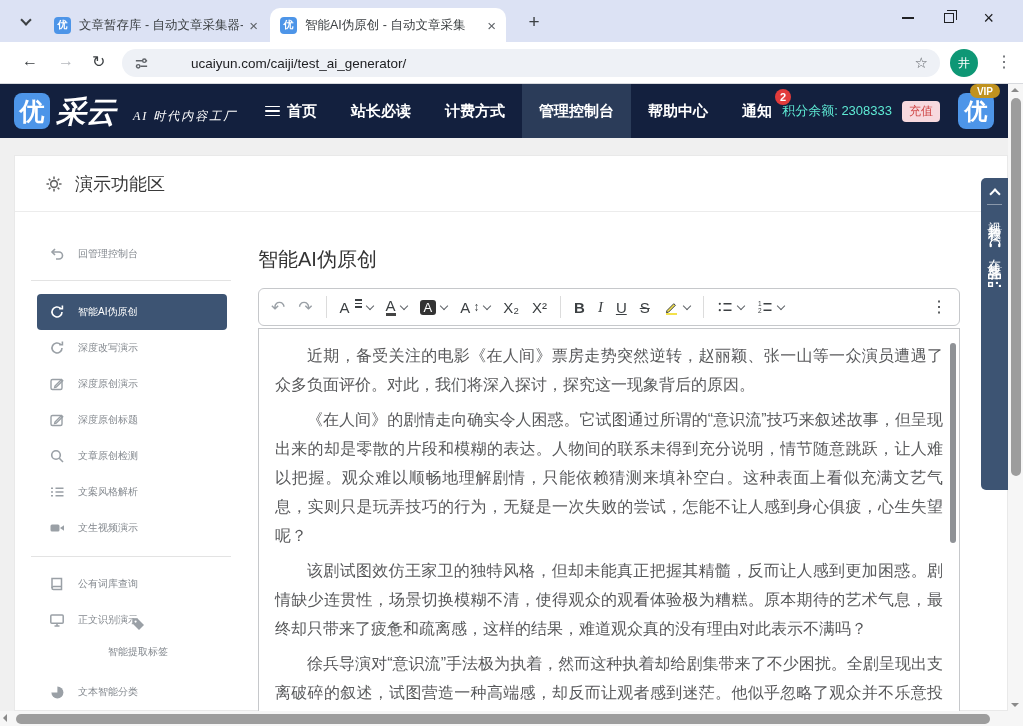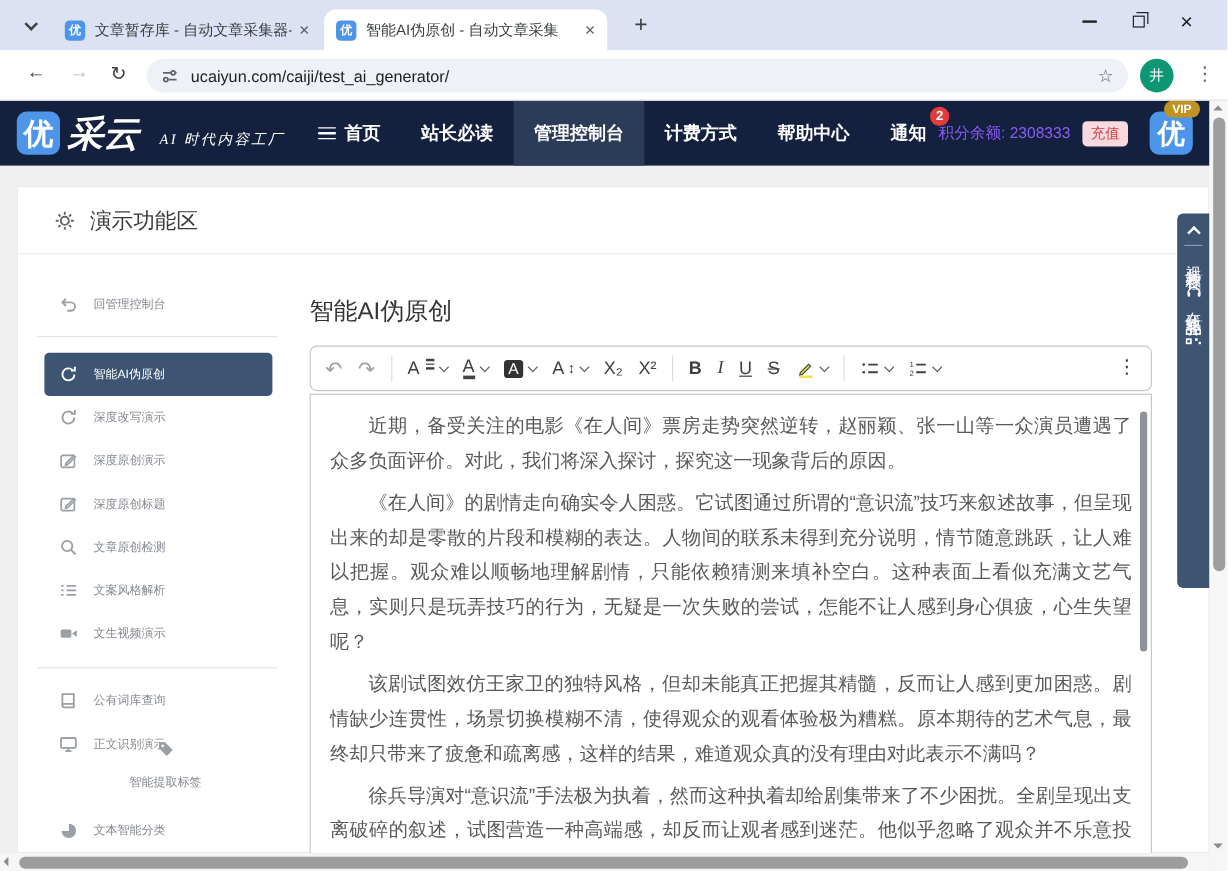--- a/index.html
+++ b/index.html
@@ -18,41 +18,41 @@
   .tab-close { flex:none; font-size:15px; color:#5f6368; margin-left:6px; cursor:pointer; line-height:1; }
   .newtab { position:absolute; left:521px; top:9px; width:26px; height:26px; font-size:19px; color:#3c4043; display:flex; align-items:center; justify-content:center; cursor:pointer; }
   .win-controls { position:absolute; right:0; top:0; width:150px; height:36px; display:flex; align-items:center; justify-content:space-around; padding:0 14px; }
   .win-min { width:12px; height:2px; background:#202124; }
   .win-restore { width:10px; height:10px; border:1.5px solid #202124; position:relative; background:#dce2f4; }
   .win-restore::before { content:""; position:absolute; left:2px; top:-4px; width:9px; height:9px; border:1.5px solid #202124; border-left:none; border-bottom:none; }
   .win-close { font-size:18px; color:#202124; line-height:1; }
 
   .addressbar { position:absolute; left:0; top:42px; width:1023px; height:42px; background:#fff; border-bottom:1px solid #d8dade; }
   .nav-glyph { position:absolute; top:10px; font-size:16px; color:#3c4043; cursor:pointer; }
-  .omnibox { position:absolute; left:122px; top:7px; width:818px; height:28px; border-radius:14px; background:#eef1f6; display:flex; align-items:center; padding:0 12px; }
+  .omnibox { position:absolute; left:122px; top:7px; width:818px; height:28px; border-radius:14px; background:#eef1f6; display:flex; align-items:center; padding:0 12px;gap:32px; }
   .url-text { font-size:13.5px; color:#202124; margin-left:10px; flex:1; }
   .star { font-size:15px; color:#5f6368; cursor:pointer; }
   .profile-badge { position:absolute; left:950px; top:7px; width:28px; height:28px; border-radius:50%; background:#0e9775; color:#fff; font-size:12px; display:flex; align-items:center; justify-content:center; cursor:pointer; }
   .kebab { position:absolute; left:996px; top:10px; font-size:16px; color:#5f6368; cursor:pointer; letter-spacing:0; }
 
   
   .page { position:absolute; left:0; top:84px; width:1008px; height:642px; background:#f0f0f0; overflow:hidden; }
 
   .navbar { position:absolute; left:0; top:0; width:1008px; height:54px; background:#13203e; color:#fff; }
   .logo-badge { position:absolute; left:14px; top:9px; width:36px; height:36px; border-radius:8px; background:#4d95e8; color:#fff; font-size:25px; font-weight:bold; display:flex; align-items:center; justify-content:center; }
   .logo-name { position:absolute; left:56px; top:8px; font-size:30px; font-weight:bold; font-style:italic; font-family:Liberation Sans, sans-serif; }
   .logo-tagline { position:absolute; left:133px; top:24px; font-size:12px; font-style:italic; letter-spacing:2px; font-family:"Liberation Serif", serif; }
   .nav-menu { position:absolute; left:248px; top:0; height:54px; display:flex; align-items:stretch; }
   .nav-item { display:flex; align-items:center; gap:7px; padding:0 17px; font-size:15px; font-weight:bold; cursor:pointer; position:relative; }
   .nav-item.active { background:#2b3c59; }
   .cat-icon { width:15px; height:11px; display:flex; flex-direction:column; justify-content:space-between; }
   .cat-icon i { display:block; height:1.8px; background:#fff; border-radius:1px; }
   .nav-badge { position:absolute; top:5px; right:-2px; min-width:16px; height:16px; border-radius:8px; background:#e23b3b; color:#fff; font-size:11px; font-weight:bold; display:flex; align-items:center; justify-content:center; padding:0 4px; }
   .nav-right { position:absolute; right:14px; top:0; height:54px; display:flex; align-items:center; gap:10px; }
-  .points { font-size:13px; color:#8b5cf6; }
+  .points { font-size:13px; color:#5eead4; }
   .recharge { background:#f7d9de; color:#d04545; font-size:12px; padding:2px 7px; border-radius:4px; cursor:pointer; }
   .nav-avatar-wrap { position:relative; width:36px; height:36px; margin-left:8px; }
   .nav-avatar { width:36px; height:36px; border-radius:8px; background:#4d95e8; color:#fff; font-size:23px; font-weight:bold; display:flex; align-items:center; justify-content:center; cursor:pointer; }
   .vip { position:absolute; top:-9px; right:-6px; background:#c0921f; color:#fff; font-size:10px; font-weight:bold; padding:1.5px 7px; border-radius:9px; }
 
   .card { position:absolute; left:14px; top:71px; width:994px; height:556px; background:#fff; border:1px solid #e9e9e9; }
   .card-header { position:absolute; left:0; top:0; width:100%; height:56px; border-bottom:1px solid #ececec; display:flex; align-items:center; padding-left:30px; gap:12px; font-size:18px; color:#3a3a3a; }
 
   .side-row { position:absolute; left:22px; width:190px; height:36px; display:flex; align-items:center; gap:13px; padding-left:12px; font-size:10px; color:#84898f; cursor:pointer; border-radius:4px; }
   .side-row.active { background:#3d5473; color:#fff; }
@@ -159,25 +159,25 @@
         <span class="cat-icon">
             <i></i>
             <i></i>
             <i></i>
           </span>
         <span>首页</span>
       </div>
       <div class="nav-item">
           <span>站长必读</span>
         </div>
+      <div class="nav-item">
+          <span>计费方式</span>
+        </div>
       <div class="nav-item active">
           <span>管理控制台</span>
-        </div>
-      <div class="nav-item">
-          <span>计费方式</span>
         </div>
       <div class="nav-item">
           <span>帮助中心</span>
         </div>
       <div class="nav-item">
         <span>通知</span>
         <span class="nav-badge">2</span>
       </div>
     </div>
 

